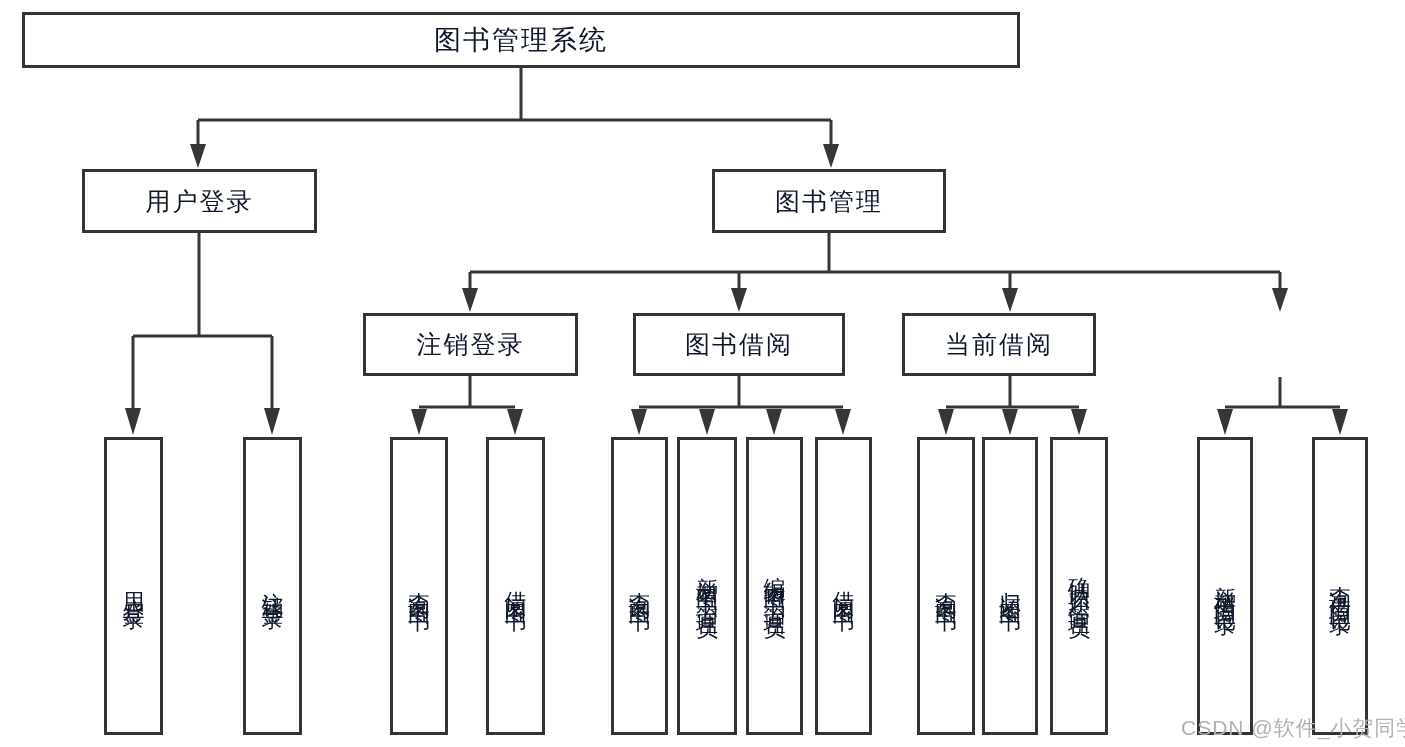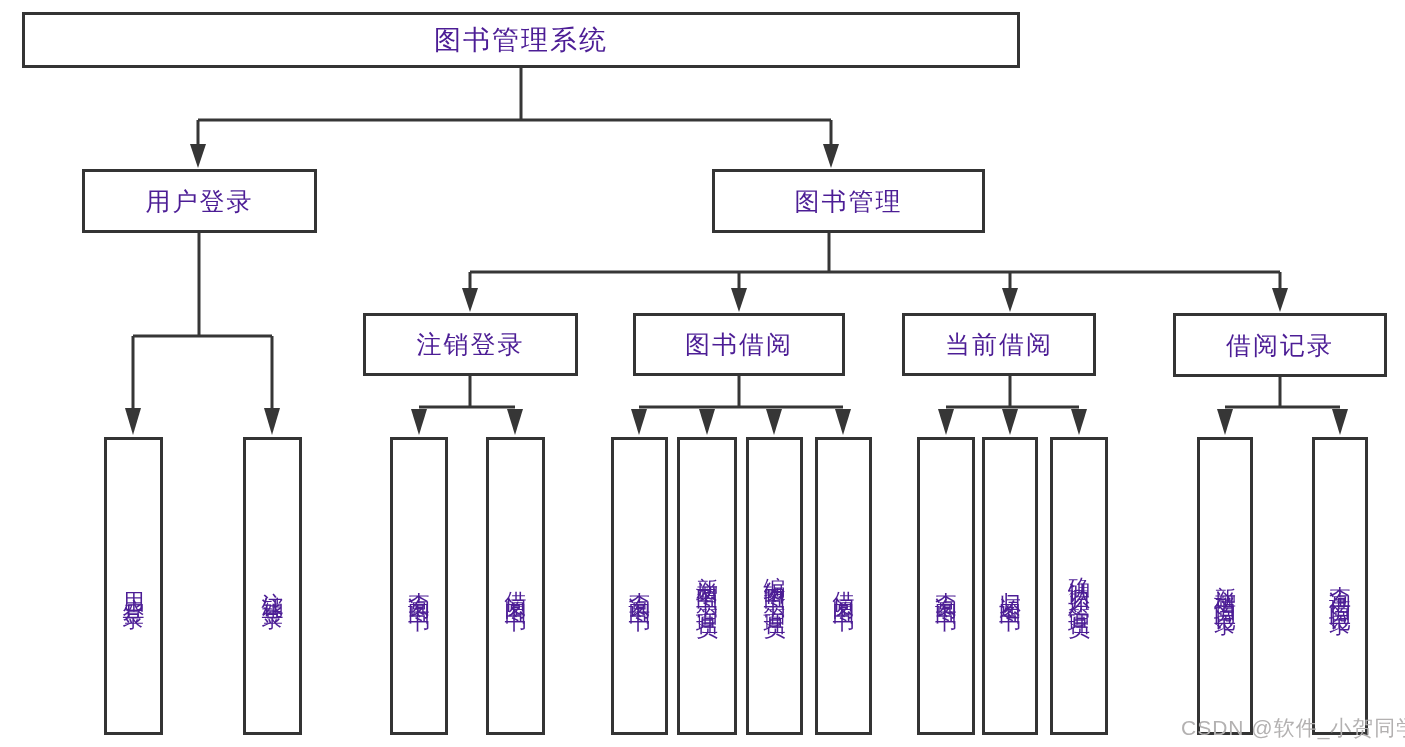--- a/index.html
+++ b/index.html
@@ -29,21 +29,21 @@
   }
   .wires polygon {
     fill: #363636;
     stroke: none;
   }
   .node {
     position: absolute;
     box-sizing: border-box;
     background: #ffffff;
     border: 3px solid #343434;
-    color: #4c1d95;
+    color: #0f172a;
     display: flex;
     align-items: center;
     justify-content: center;
     text-align: center;
   }
   .node.h {
     font-size: 25px;
     letter-spacing: 2px;
     white-space: nowrap;
   }
@@ -123,35 +123,32 @@
     </g>
   </svg>
 
   <div class="node h root" style="left:22px;top:12px;width:998px;height:56px">
     <span>图书管理系统</span>
   </div>
 
   <div class="node h" style="left:82px;top:169px;width:235px;height:64px">
     <span>用户登录</span>
   </div>
-  <div class="node h" style="left:712px;top:169px;width:273px;height:64px">
+  <div class="node h" style="left:712px;top:169px;width:234px;height:64px">
     <span>图书管理</span>
   </div>
 
   <div class="node h" style="left:363px;top:313px;width:215px;height:63px">
     <span>注销登录</span>
   </div>
   <div class="node h" style="left:633px;top:313px;width:212px;height:63px">
     <span>图书借阅</span>
   </div>
   <div class="node h" style="left:902px;top:313px;width:194px;height:63px">
     <span>当前借阅</span>
-  </div>
-  <div class="node h" style="left:1173px;top:313px;width:214px;height:64px">
-    <span>借阅记录</span>
   </div>
 
   <div class="node v" style="left:104px;top:437px;width:59px;height:298px">
     <span>用户登录</span>
   </div>
   <div class="node v" style="left:243px;top:437px;width:59px;height:298px">
     <span>注销登录</span>
   </div>
 
   <div class="node v" style="left:390px;top:437px;width:58px;height:298px">

